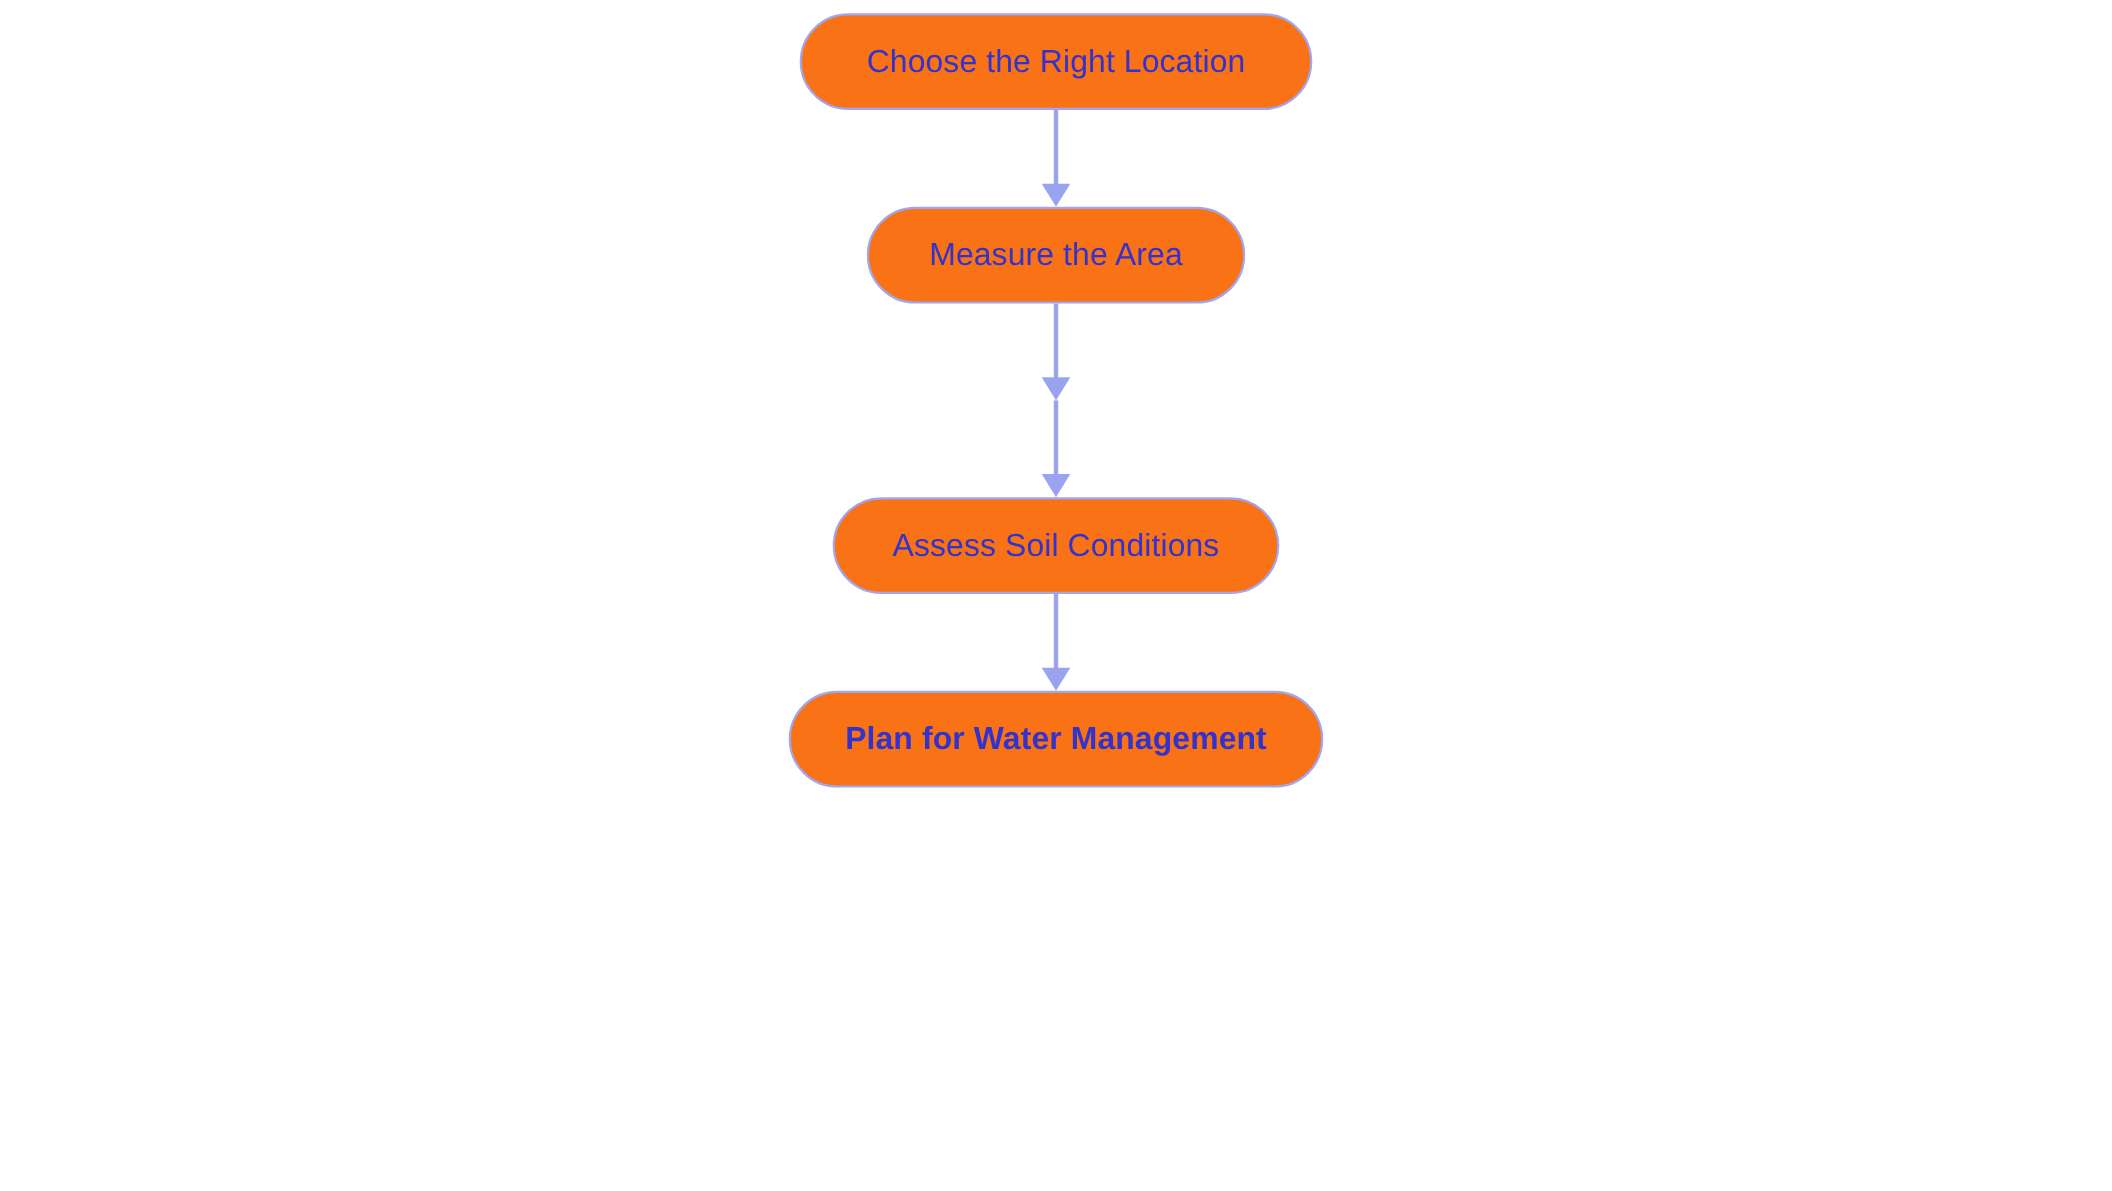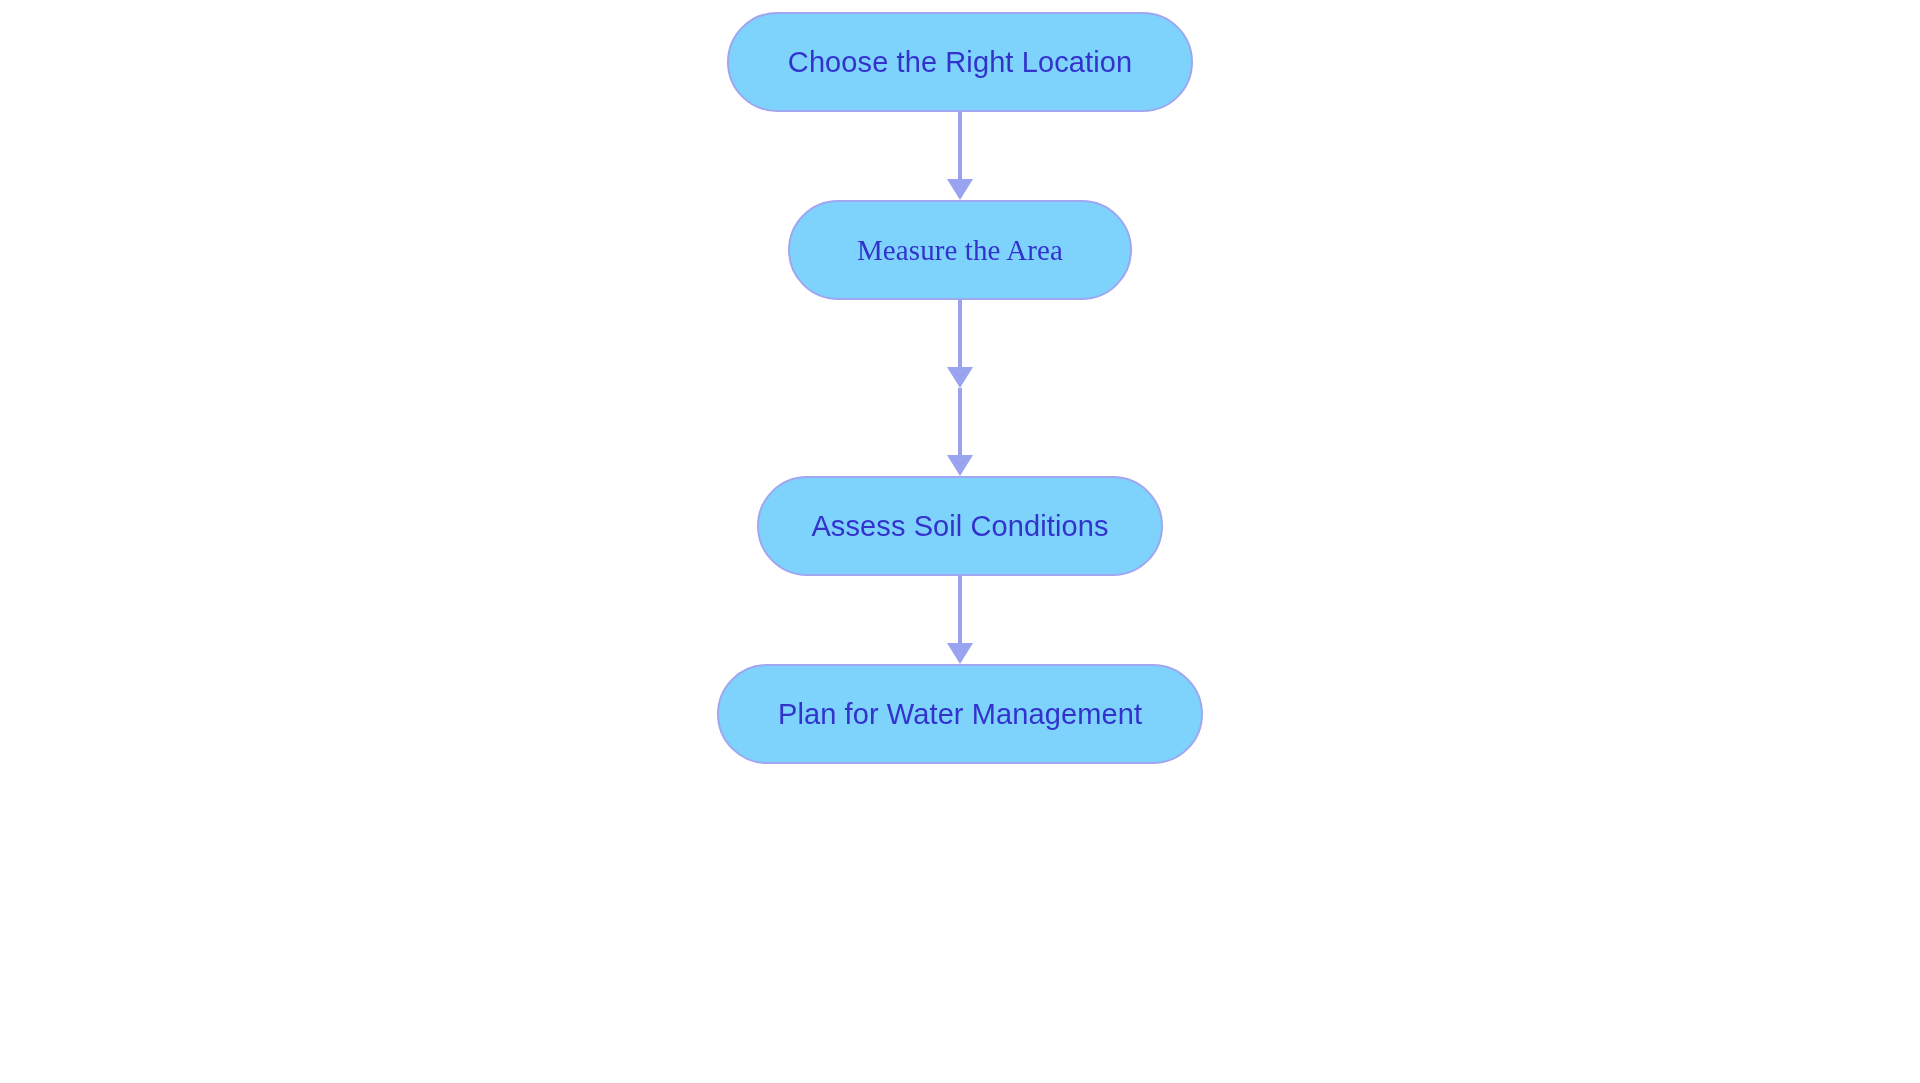--- a/index.html
+++ b/index.html
@@ -32,29 +32,29 @@
     align-items: center;
     justify-content: flex-start;
   }
 
   .node {
     box-sizing: border-box;
     display: flex;
     align-items: center;
     justify-content: center;
     border-radius: 999px;
-    background: #7dd3fc;
+    background: #f97316;
     border: 2px solid #a0a6ef;
     color: #3333cc;
     font-size: 29px;
     line-height: 1;
     letter-spacing: 0.1px;
     white-space: nowrap;
     font-weight: 400;
-    height: 100px;
+    height: 88px;
   }
 
   .node-label {
     display: block;
     padding: 0 2px;
   }
 
   .connector {
     position: relative;
     width: 26px;
@@ -72,24 +72,24 @@
     width: 0;
     height: 0;
     border-left: 13px solid transparent;
     border-right: 13px solid transparent;
     border-top: 21px solid #9aa3f0;
     margin-top: -1px;
   }
 
   
   .node-1 { width: 466px; margin-top: 12px; }
-  .node-2 { width: 344px; font-family: Liberation Serif, serif; }
+  .node-2 { width: 344px; }
   .node-3 { width: 376px; }
   .node-4 { width: 406px; }
-  .node-5 { width: 486px; }
+  .node-5 { width: 486px; font-weight: bold; }
 
   .conn-1 { height: 88px; }
   .conn-2 { height: 88px; }
   .conn-3 { height: 88px; }
   .conn-4 { height: 88px; }
 </style>
 </head>
 <body>
 
 <div id="flowchart-canvas">

